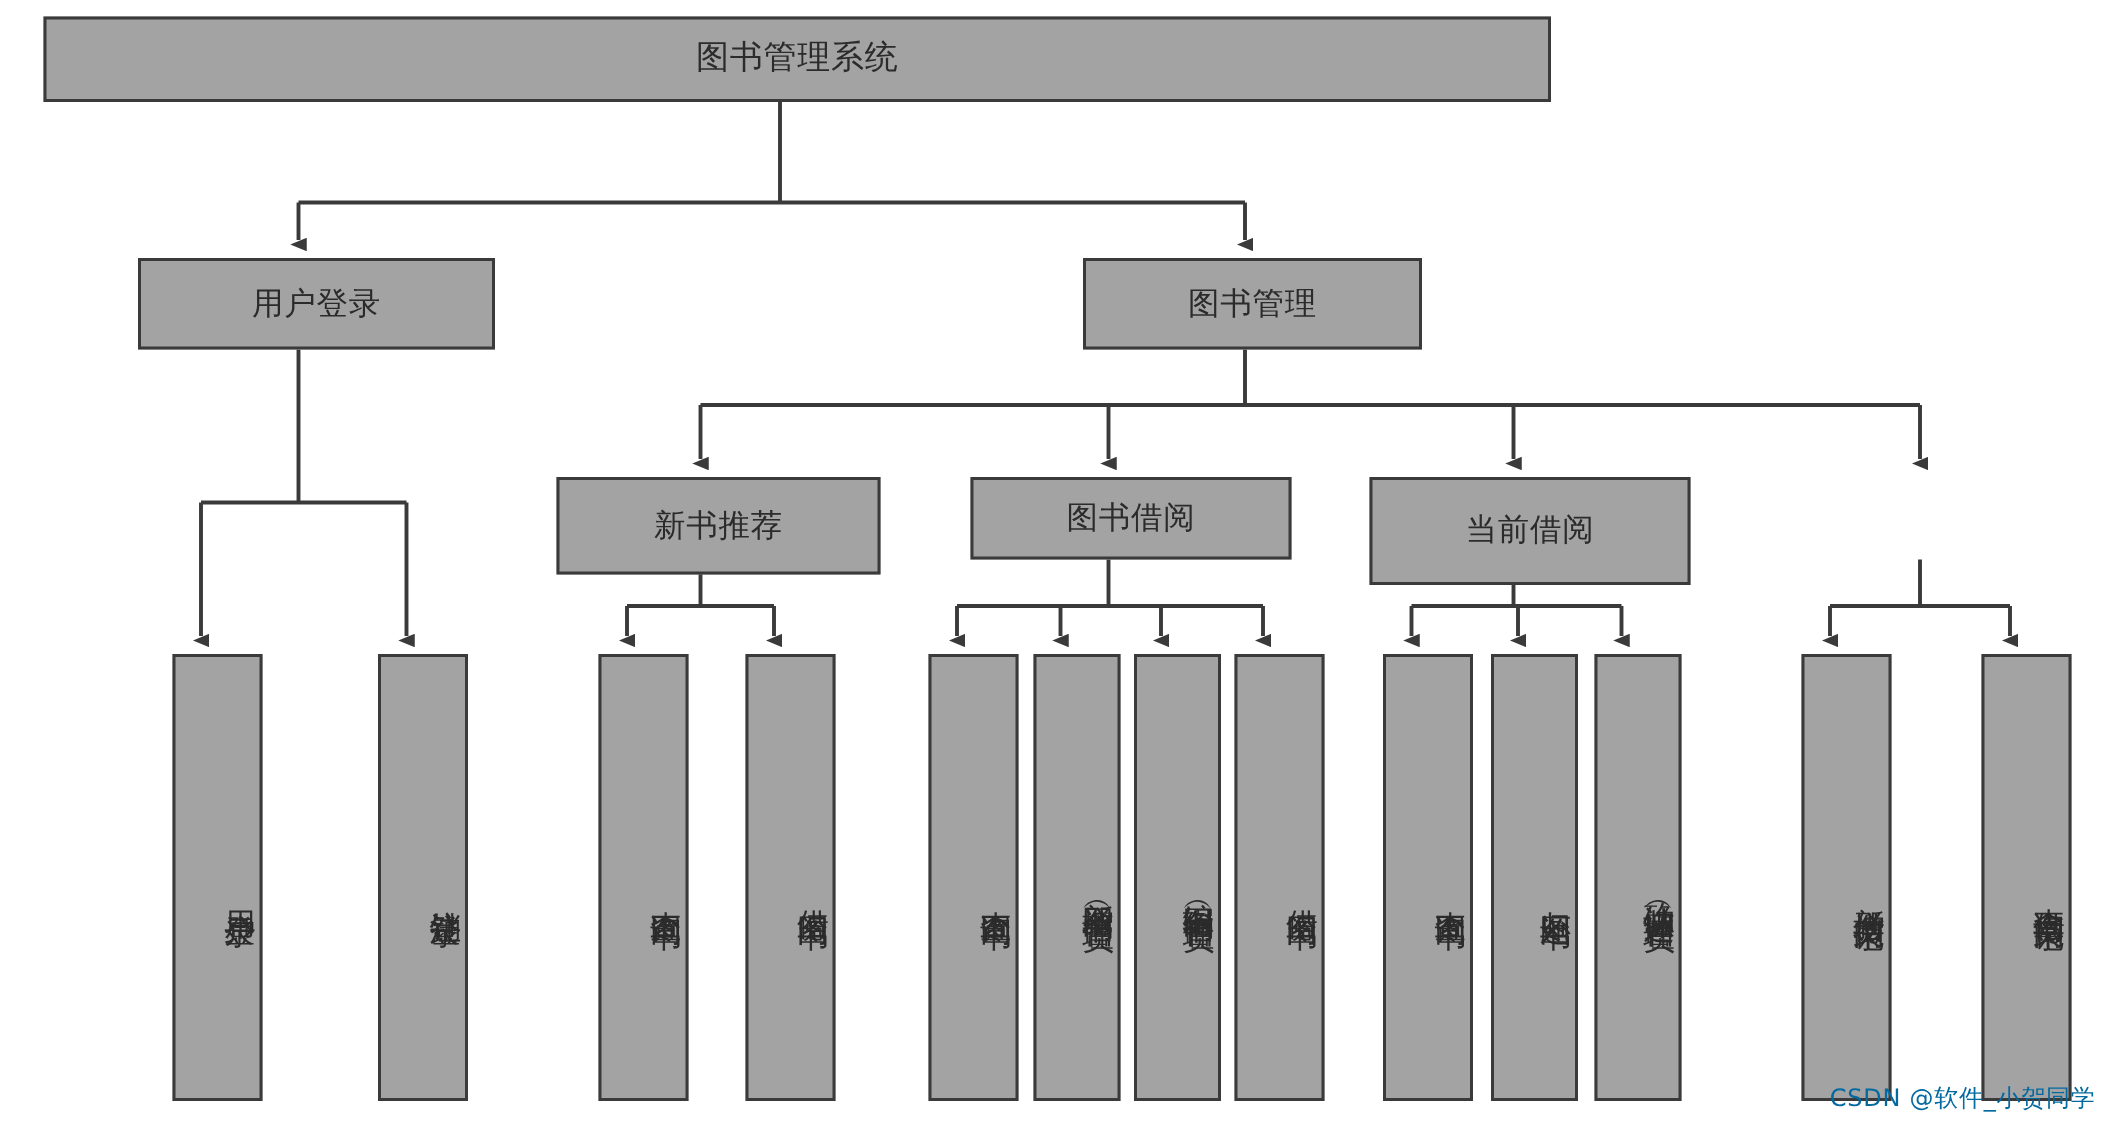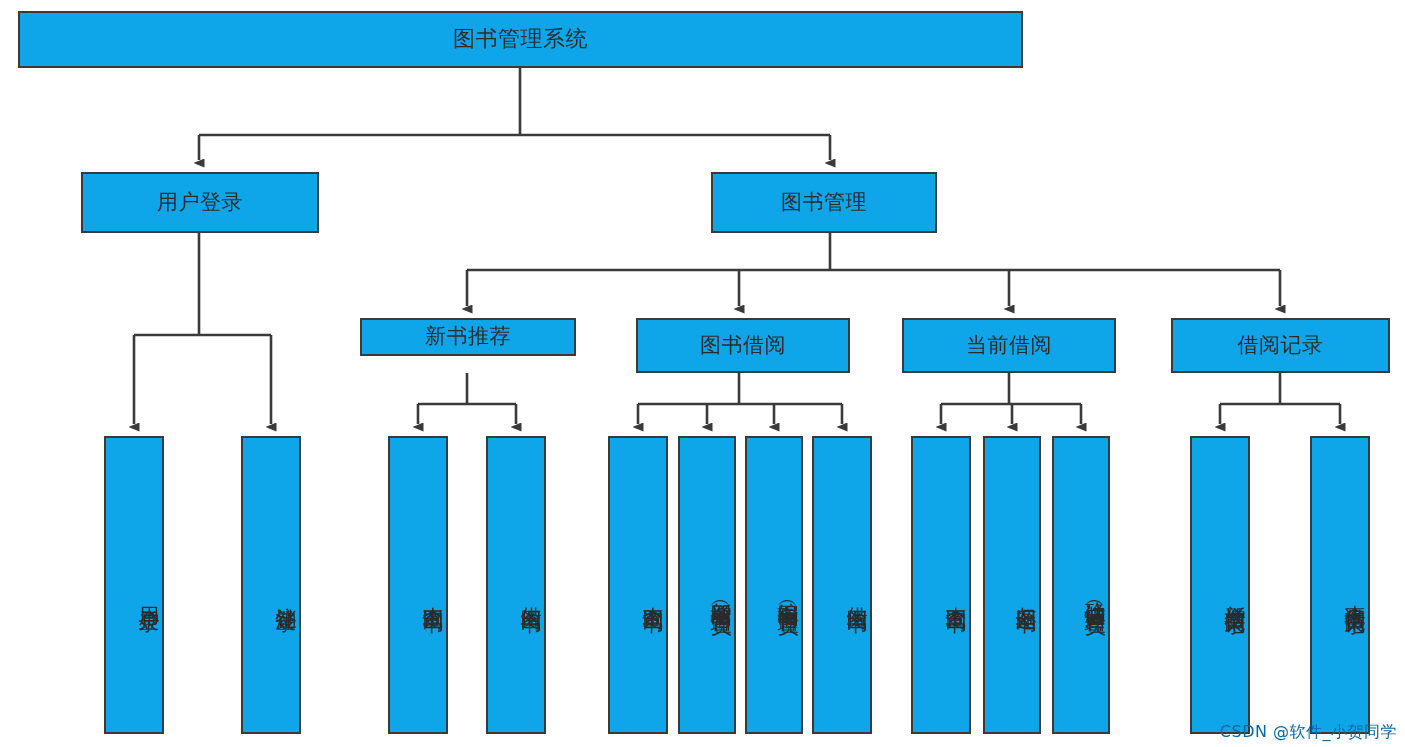--- a/index.html
+++ b/index.html
@@ -21,27 +21,28 @@
     position: absolute;
     left: 0;
     top: 0;
     width: 1405px;
     height: 747px;
   }
   .node {
     position: absolute;
     box-sizing: border-box;
     border: 2px solid #3a3a3a;
-    background: #0ea5e9;
+    background: #a3a3a3;
     color: #2b2b2b;
     display: flex;
     align-items: center;
     justify-content: center;
     text-align: center;
     z-index: 2;
+    margin-left: 11px;
   }
   .node-h {
     font-size: 21px;
     line-height: 1.2;
     letter-spacing: 0.5px;
   }
   .node-root {
     font-size: 22px;
   }
   .node-v {
@@ -129,31 +130,28 @@
     <span>图书管理系统</span>
   </div>
 
   <div class="node node-h" id="n-l2-0" style="left: 81px; top: 172px; width: 238px; height: 61px;">
     <span>用户登录</span>
   </div>
   <div class="node node-h" id="n-l2-1" style="left: 711px; top: 172px; width: 226px; height: 61px;">
     <span>图书管理</span>
   </div>
 
-  <div class="node node-h" id="n-l3-0" style="left: 360px; top: 318px; width: 216px; height: 38px; text-align: center;">
+  <div class="node node-h" id="n-l3-0" style="left: 360px; top: 318px; width: 216px; height: 65px; text-align: center;">
     <span>新书推荐</span>
   </div>
   <div class="node node-h" id="n-l3-1" style="left: 636px; top: 318px; width: 214px; height: 55px;">
     <span>图书借阅</span>
   </div>
-  <div class="node node-h" id="n-l3-2" style="left: 902px; top: 318px; width: 214px; height: 55px;">
+  <div class="node node-h" id="n-l3-2" style="left: 902px; top: 318px; width: 214px; height: 72px;">
     <span>当前借阅</span>
-  </div>
-  <div class="node node-h" id="n-l3-3" style="left: 1171px; top: 318px; width: 219px; height: 55px;">
-    <span>借阅记录</span>
   </div>
 
   <div class="node node-v" id="n-leaf-0" style="left: 104px; top: 436px; width: 60px; height: 298px;">
     <span class="node-v-label">用户登录</span>
   </div>
   <div class="node node-v" id="n-leaf-1" style="left: 241px; top: 436px; width: 60px; height: 298px;">
     <span class="node-v-label">注销登录</span>
   </div>
   <div class="node node-v" id="n-leaf-2" style="left: 388px; top: 436px; width: 60px; height: 298px;">
     <span class="node-v-label">查询图书</span>

